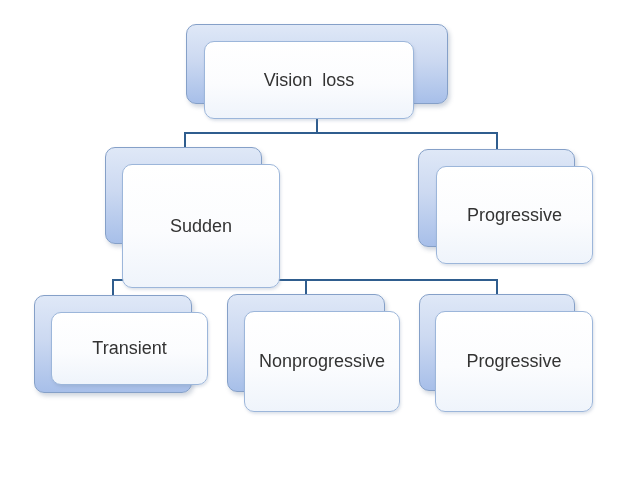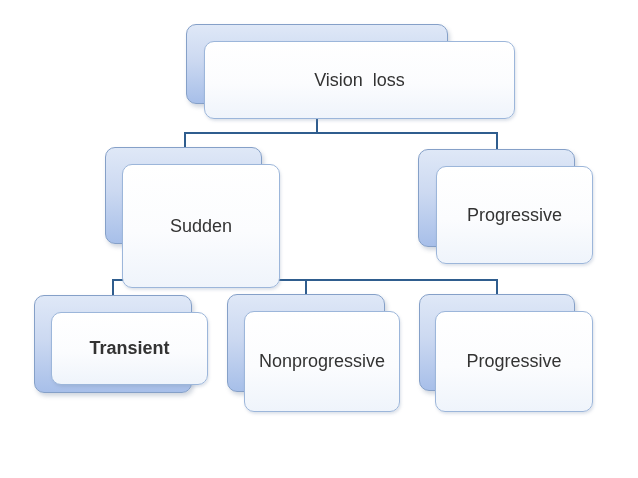--- a/index.html
+++ b/index.html
@@ -44,30 +44,30 @@
     white-space: pre;
     text-align: center;
   }
   .connector {
     position: absolute;
     background: var(--connector);
   }
 
   
   .root-back   { left: 186px; top: 24px;  width: 262px; height: 80px; }
-  .root-front  { left: 204px; top: 41px;  width: 311px; height: 78px; }
+  .root-front  { left: 204px; top: 41px;  width: 210px; height: 78px; }
 
   .sudden-back   { left: 105px; top: 147px; width: 157px; height: 97px; }
   .sudden-front  { left: 122px; top: 164px; width: 158px; height: 124px; }
 
   .progtop-back  { left: 418px; top: 149px; width: 157px; height: 98px; }
   .progtop-front { left: 436px; top: 166px; width: 157px; height: 98px; }
 
   .transient-back   { left: 34px;  top: 295px; width: 158px; height: 98px; }
-  .transient-front  { left: 51px;  top: 312px; width: 157px; height: 73px; font-weight: bold; }
+  .transient-front  { left: 51px;  top: 312px; width: 157px; height: 73px; }
 
   .nonprog-back  { left: 227px; top: 294px; width: 158px; height: 98px; }
   .nonprog-front { left: 244px; top: 311px; width: 156px; height: 101px; }
 
   .progbot-back  { left: 419px; top: 294px; width: 156px; height: 97px; }
   .progbot-front { left: 435px; top: 311px; width: 158px; height: 101px; }
 
   
   .c-root-stub     { left: 316px; top: 119px; width: 2px;   height: 14px; }
   .c-l1-h          { left: 184px; top: 132px; width: 314px; height: 2px;  }

